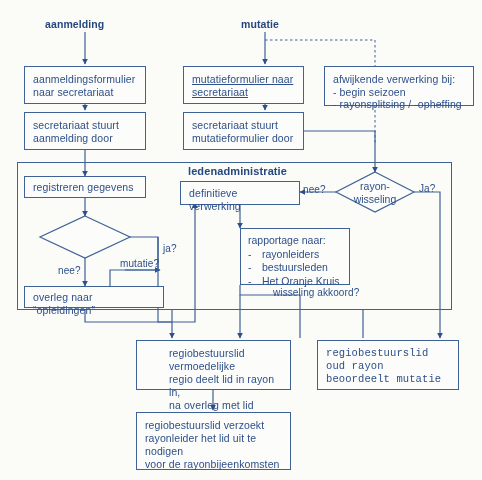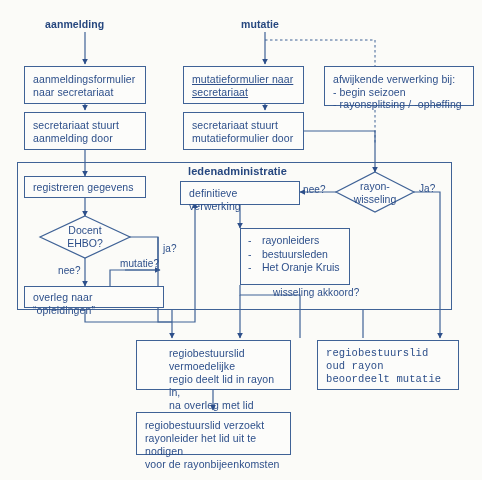--- a/index.html
+++ b/index.html
@@ -152,31 +152,30 @@
 
   <div class="node" style="left:324px;top:66px;width:150px;height:40px;line-height:12.5px;">afwijkende verwerking bij:
 -  begin seizoen
 -  rayonsplitsing / -opheffing</div>
 
   <div class="container" style="left:17px;top:162px;width:435px;height:148px;"></div>
   <div class="grouplabel" style="left:188px;top:165px;">ledenadministratie</div>
 
   <div class="node" style="left:24px;top:176px;width:122px;height:22px;padding-top:4px;">registreren gegevens</div>
 
-  <div class="diamond-text" style="left:45px;top:224px;width:80px;">Docent
-EHBO?</div>
 
   <div class="node" style="left:24px;top:286px;width:140px;height:22px;padding-top:4px;">overleg naar “opleidingen”</div>
 
   <div class="node" style="left:180px;top:181px;width:120px;height:24px;padding-top:5px;">definitieve verwerking</div>
 
   <div class="diamond-text" style="left:340px;top:180px;width:70px;">rayon-
 wisseling</div>
 
   <div class="listnode" style="left:240px;top:228px;width:110px;height:57px;">
+    <div>rapportage naar:</div>
     <div class="lrow">
       <span class="dash">-</span>
       <span>rayonleiders</span>
     </div>
     <div class="lrow">
       <span class="dash">-</span>
       <span>bestuursleden</span>
     </div>
     <div class="lrow">
       <span class="dash">-</span>
@@ -187,19 +186,19 @@
   <div class="edgelabel" style="left:163px;top:243px;">ja?</div>
   <div class="edgelabel" style="left:58px;top:265px;">nee?</div>
   <div class="edgelabel" style="left:120px;top:258px;">mutatie?</div>
   <div class="edgelabel" style="left:303px;top:184px;">nee?</div>
   <div class="edgelabel" style="left:419px;top:183px;">Ja?</div>
   <div class="edgelabel" style="left:273px;top:287px;">wisseling akkoord?</div>
 
   <div class="node" style="left:136px;top:340px;width:155px;height:50px;padding-left:32px;">regiobestuurslid vermoedelijke
 regio deelt lid in rayon in,
 na overleg met lid</div>
-  <div class="node" style="left:136px;top:412px;width:155px;height:43px;">regiobestuurslid verzoekt
+  <div class="node" style="left:136px;top:412px;width:155px;height:58px;">regiobestuurslid verzoekt
 rayonleider het lid uit te nodigen
 voor de rayonbijeenkomsten</div>
   <div class="node" style="left:317px;top:340px;width:142px;height:50px;font-family:Liberation Mono, monospace;">regiobestuurslid oud rayon
 beoordeelt mutatie</div>
 
 </div>
 
 </body></html>

